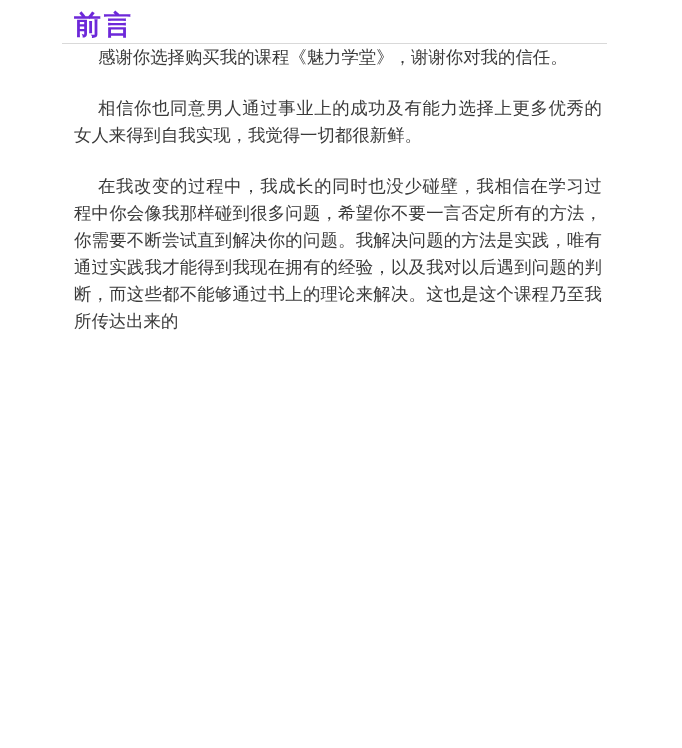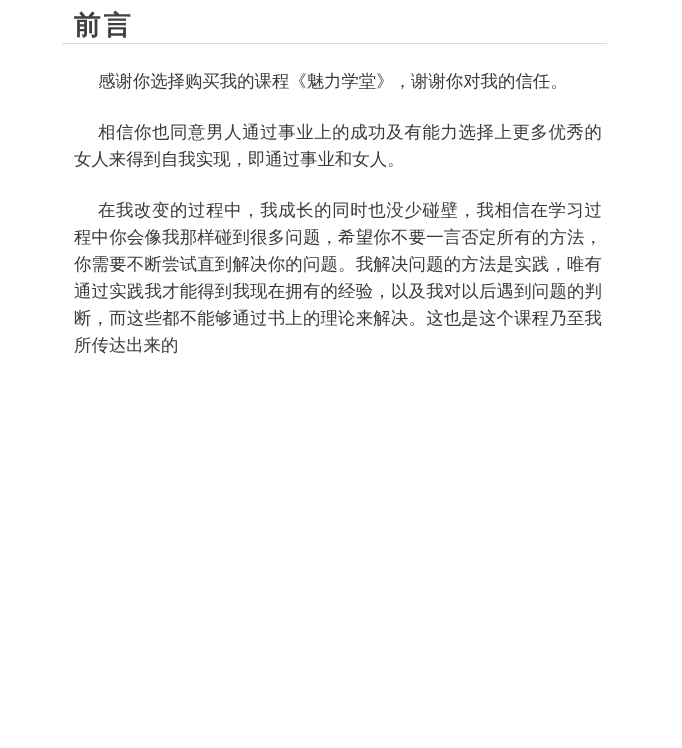--- a/index.html
+++ b/index.html
@@ -19,46 +19,46 @@
     height: 748px;
     padding: 10px 80px 0 74px;
     background: #ffffff;
   }
   .doc-title {
     margin: 0;
     font-size: 27px;
     line-height: 31px;
     font-weight: bold;
     letter-spacing: 3px;
-    color: #404040;
+    color: #6d28d9;
     font-family: "Liberation Serif", "DejaVu Serif", serif;
   }
   .title-divider {
     border: none;
     border-top: 1px solid #d9d9d9;
     height: 0;
     margin: 2px -5px 0 -12px;
   }
   .body-text p {
     margin: 0 0 24px 0;
     font-size: 17.4px;
     line-height: 27px;
     color: #3a3a3a;
     text-align: justify;
     text-indent: 24px;
     letter-spacing: 0;
   }
   .body-text p.first {
-    margin-top: 24px;
+    margin-top: 0;
   }
 </style>
 </head>
 <body>
 
 <div class="page">
   <h1 class="doc-title">前言</h1>
   <hr class="title-divider">
   <div class="body-text">
     <p class="first">感谢你选择购买我的课程《魅力学堂》，谢谢你对我的信任。</p>
-    <p>相信你也同意男人通过事业上的成功及有能力选择上更多优秀的女人来得到自我实现，即通过事业和女人。</p>
+    <p>相信你也同意男人通过事业上的成功及有能力选择上更多优秀的女人来得到自我实现，我觉得一切都很新鲜。</p>
     <p>在我改变的过程中，我成长的同时也没少碰壁，我相信在学习过程中你会像我那样碰到很多问题，希望你不要一言否定所有的方法，你需要不断尝试直到解决你的问题。我解决问题的方法是实践，唯有通过实践我才能得到我现在拥有的经验，以及我对以后遇到问题的判断，而这些都不能够通过书上的理论来解决。这也是这个课程乃至我所传达出来的</p>
   </div>
 </div>
 
 </body></html>

